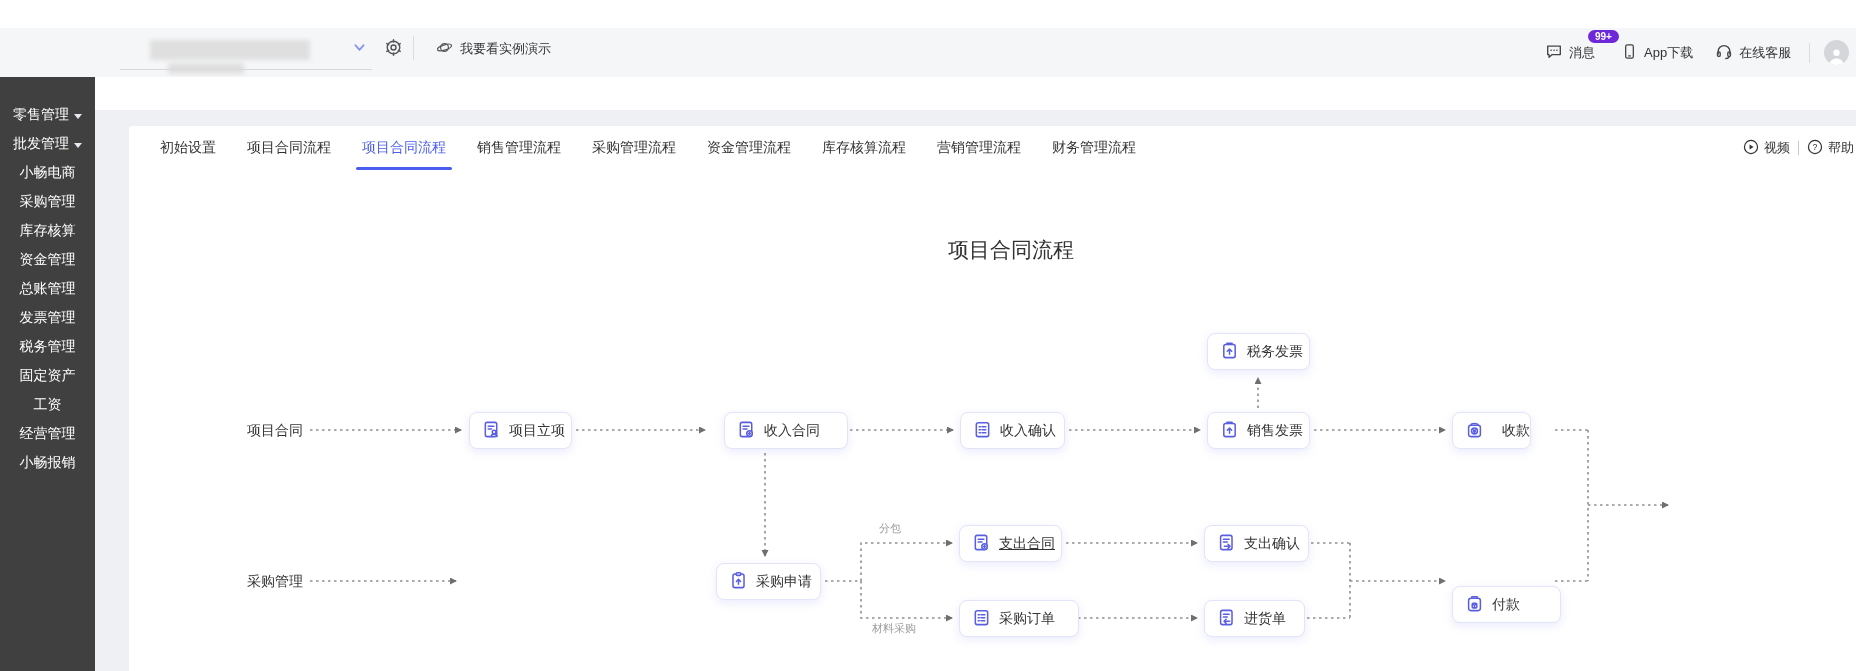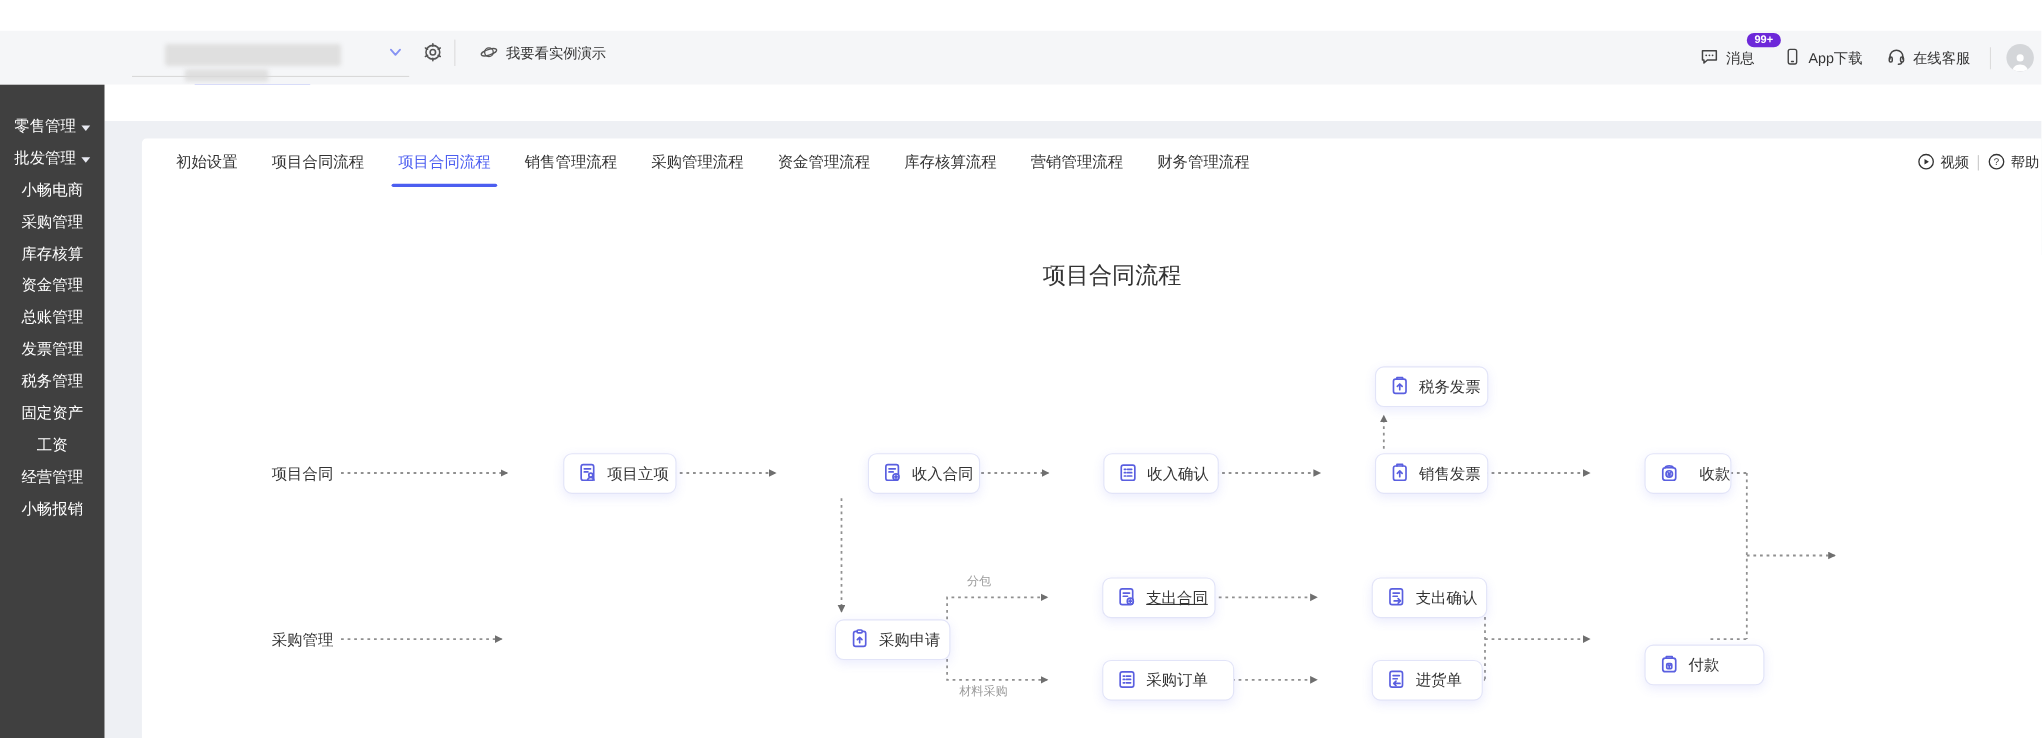--- a/index.html
+++ b/index.html
@@ -57,21 +57,21 @@
   .plink { display:flex; align-items:center; gap:5px; cursor:pointer; }
   .plink-div { width:1px; height:14px; background:#c9c9c9; }
 
   #flow-title { left:906px; top:236px; width:210px; text-align:center; font-size:21px; color:#333; font-weight:500; z-index:4; }
 
   
   #flow-layer { left:0; top:0; width:1856px; height:671px; z-index:5; pointer-events:none; }
   #edges { position:absolute; left:0; top:0; }
   .node { position:absolute; height:37px; background:#fff; border:1px solid #e2e4f8; border-radius:8px;
     box-shadow:0 3px 10px rgba(95,99,242,.13); display:flex; align-items:center; gap:8px; padding:0 0 0 12px;
-    font-size:14px; color:#333; pointer-events:auto; cursor:pointer; white-space:nowrap;margin-left:43px; }
+    font-size:14px; color:#333; pointer-events:auto; cursor:pointer; white-space:nowrap; }
   .node svg { flex:0 0 auto; }
   .lane-label { position:absolute; font-size:14px; color:#333; white-space:nowrap; }
   .branch-label { position:absolute; font-size:11px; color:#9b9b9b; white-space:nowrap; }
 </style>
 </head>
 <body>
 
 <div id="app">
 
   <div id="header-bar" class="abs"></div>
@@ -264,21 +264,21 @@
     </svg>
   <div class="node" style="left: 469px; top: 412px; width: 103px;">
         <span><svg width="19" height="19" viewBox="0 0 20 20" fill="none" stroke="#5a5fe0" stroke-width="1.6" stroke-linecap="round" stroke-linejoin="round">
             <rect x="3.5" y="2.5" width="12" height="15" rx="2"></rect>
             <path d="M6.5 6.5h6M6.5 9.5h3.5"></path>
             <circle cx="12.7" cy="12.6" r="1.9"></circle>
             <path d="M9.6 17.4c.3-1.7 1.6-2.6 3.1-2.6s2.8.9 3.1 2.6"></path>
           </svg></span>
         <span>项目立项</span>
       </div>
-      <div class="node" style="left: 746px; top: 412px; width: 102px;">
+      <div class="node" style="left: 724px; top: 412px; width: 124px;">
         <span><svg width="19" height="19" viewBox="0 0 20 20" fill="none" stroke="#5a5fe0" stroke-width="1.6" stroke-linecap="round" stroke-linejoin="round">
             <rect x="3.5" y="2.5" width="12" height="15" rx="2"></rect>
             <path d="M6.5 6.5h6M6.5 9.5h4"></path>
             <circle cx="13.2" cy="14.2" r="2.9" fill="#fff"></circle>
             <path d="M13.2 12.9v2.6M12 14.2h2.4"></path>
           </svg></span>
         <span>收入合同</span>
       </div>
       <div class="node" style="left: 960px; top: 412px; width: 105px;">
         <span><svg width="19" height="19" viewBox="0 0 20 20" fill="none" stroke="#5a5fe0" stroke-width="1.6" stroke-linecap="round" stroke-linejoin="round">

